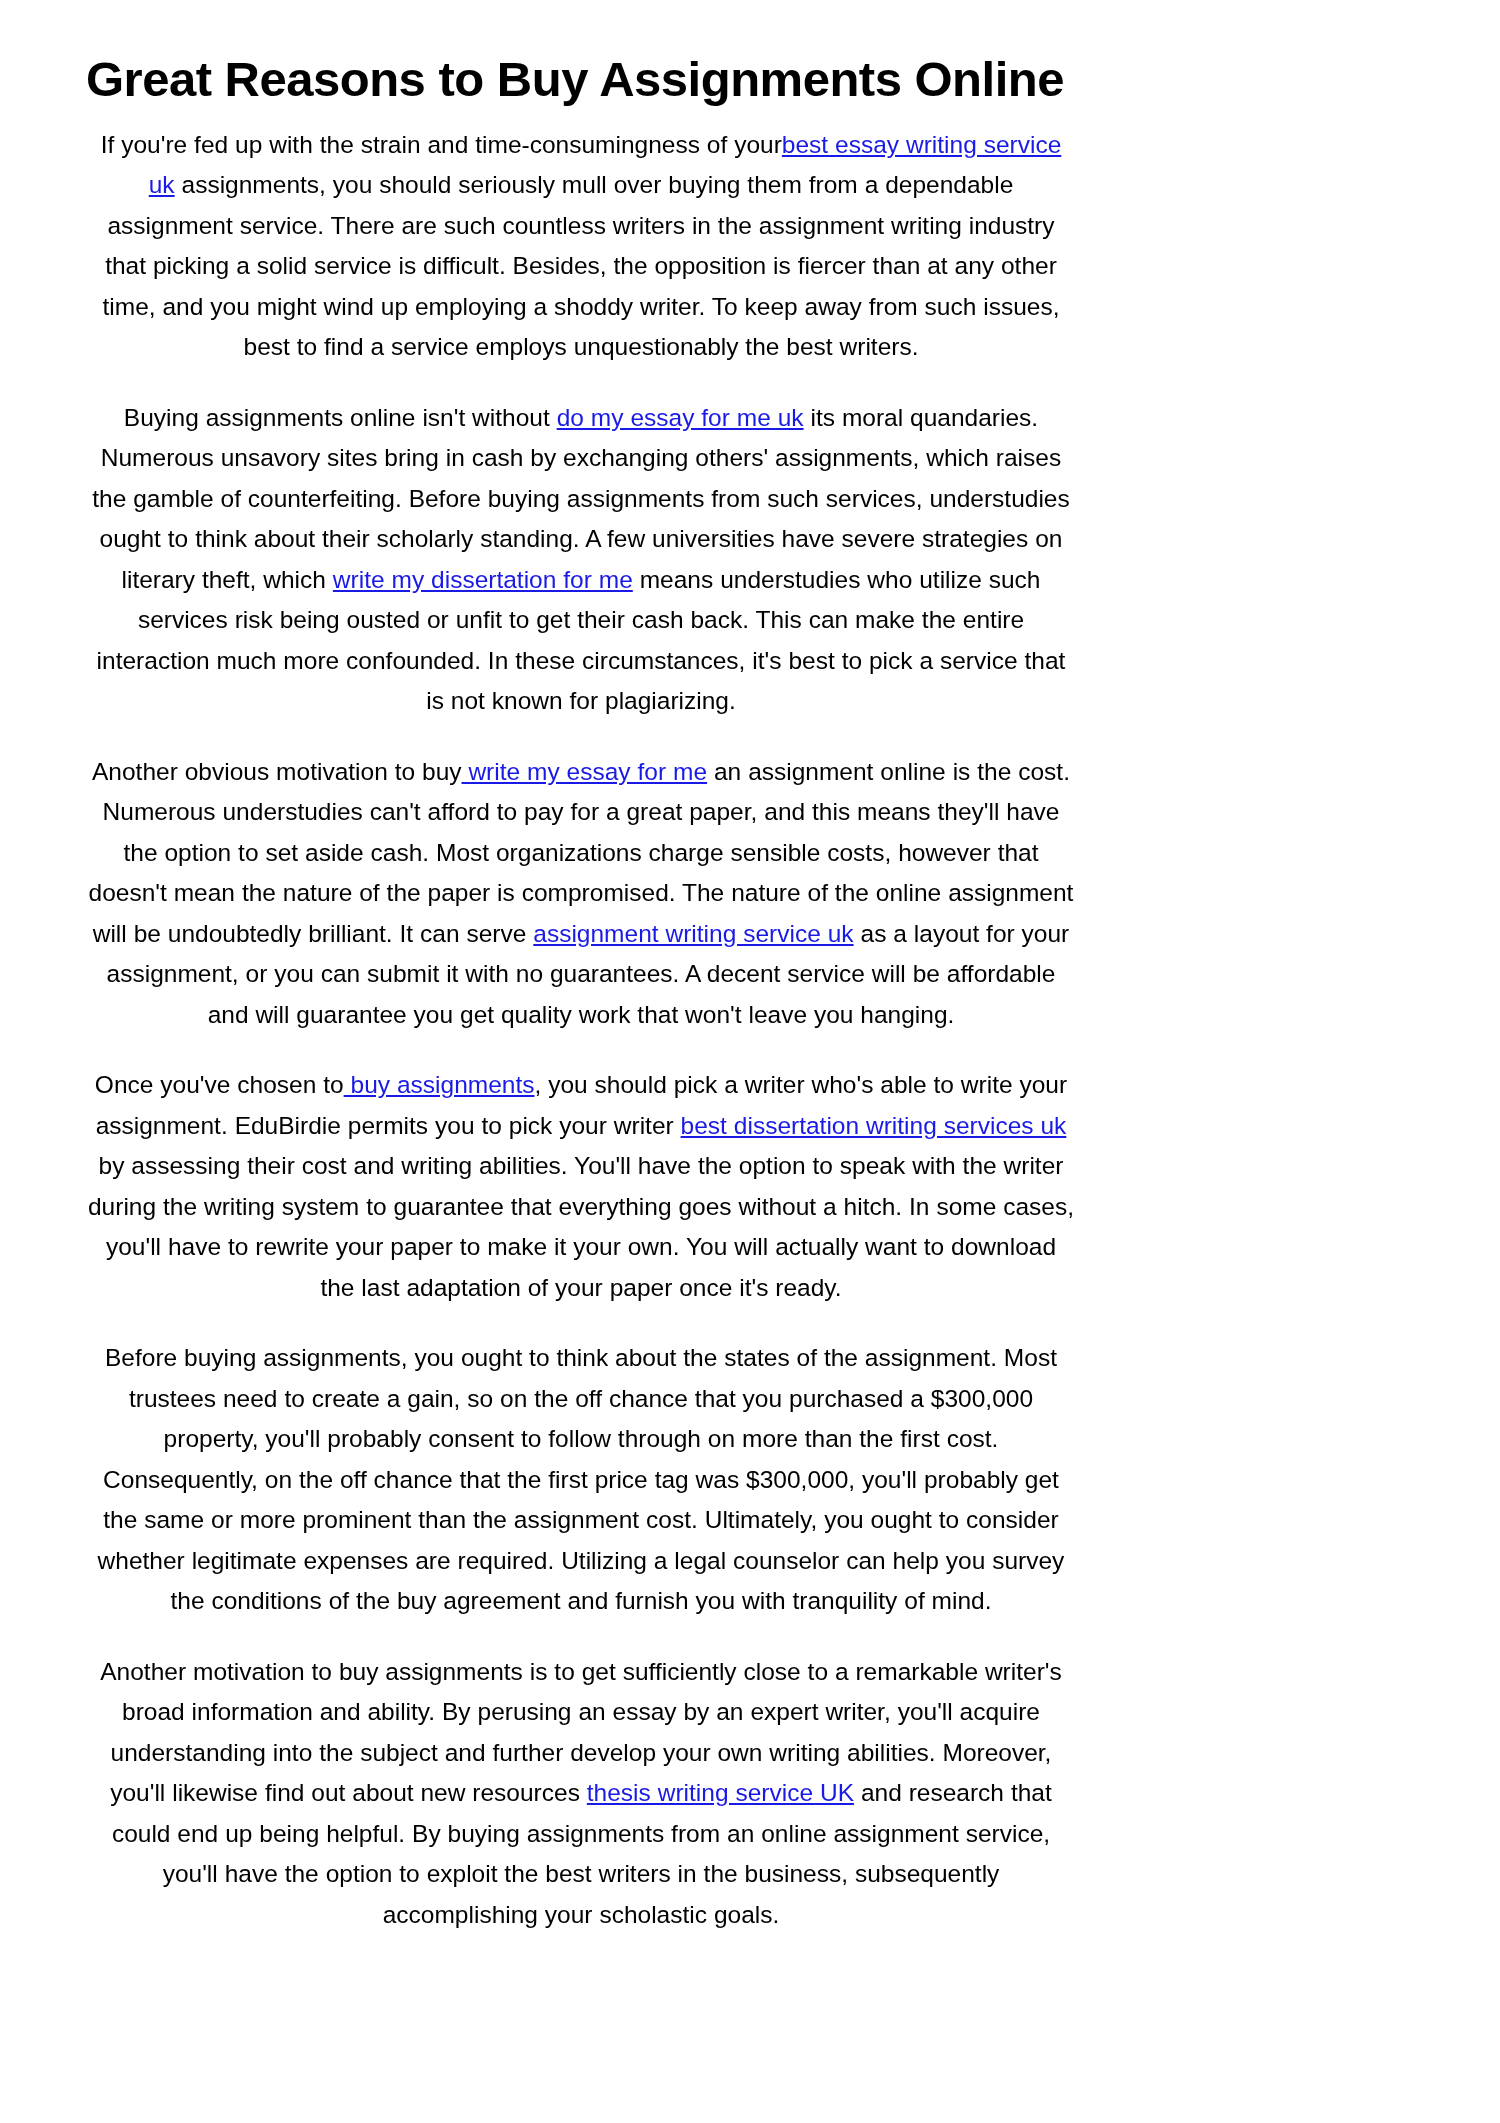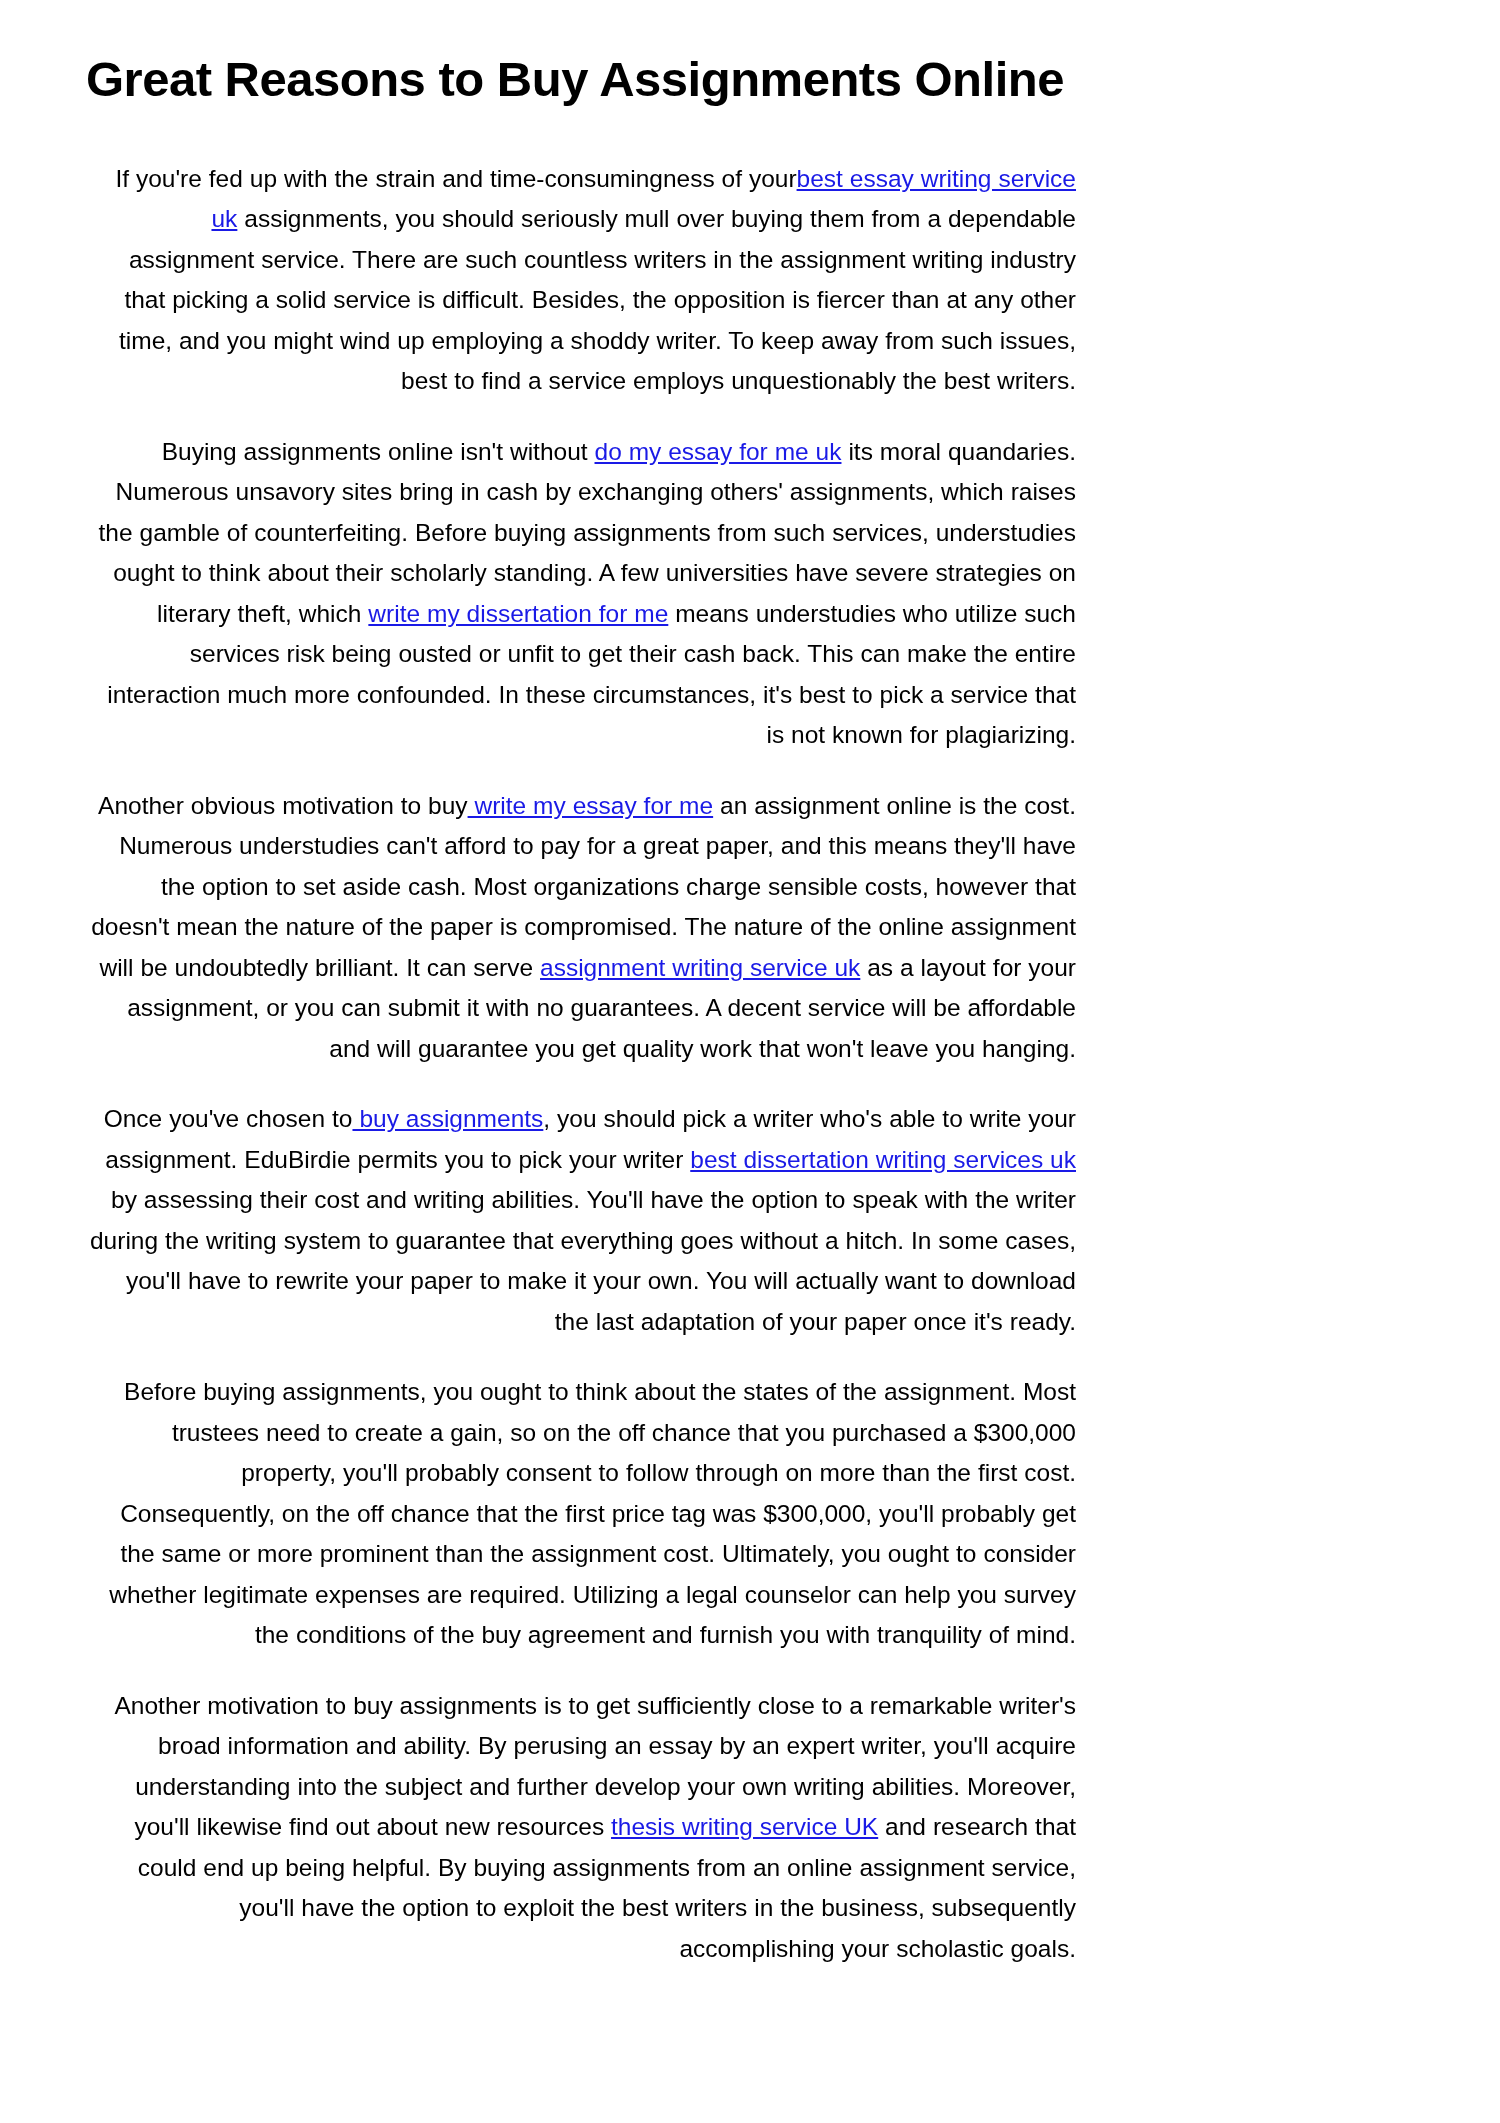--- a/index.html
+++ b/index.html
@@ -20,33 +20,33 @@
     box-sizing: border-box;
     padding: 52px 62px 60px 86px;
     position: relative;
   }
   .doc-title {
     font-family: "Liberation Sans", sans-serif;
     font-size: 49px;
     font-weight: bold;
     line-height: 1.12;
     letter-spacing: -0.5px;
-    margin: 0 0 52px 0;
+    margin: 0 0 18px 0;
     color: #000000;
     white-space: nowrap;
   }
   .body-copy {
     width: 990px;
   }
   p.para {
     font-size: 24.5px;
     line-height: 40.5px;
     margin: 0 0 30px 0;
     color: #000000;
-    text-align: right;
+    text-align: center;
     word-spacing: 0.1px;
   }
   p.para:last-child {
     margin-bottom: 16px;
   }
   a.doclink {
     color: #1a1ae6;
     text-decoration: underline;
     text-underline-offset: 2px;
     cursor: pointer;

